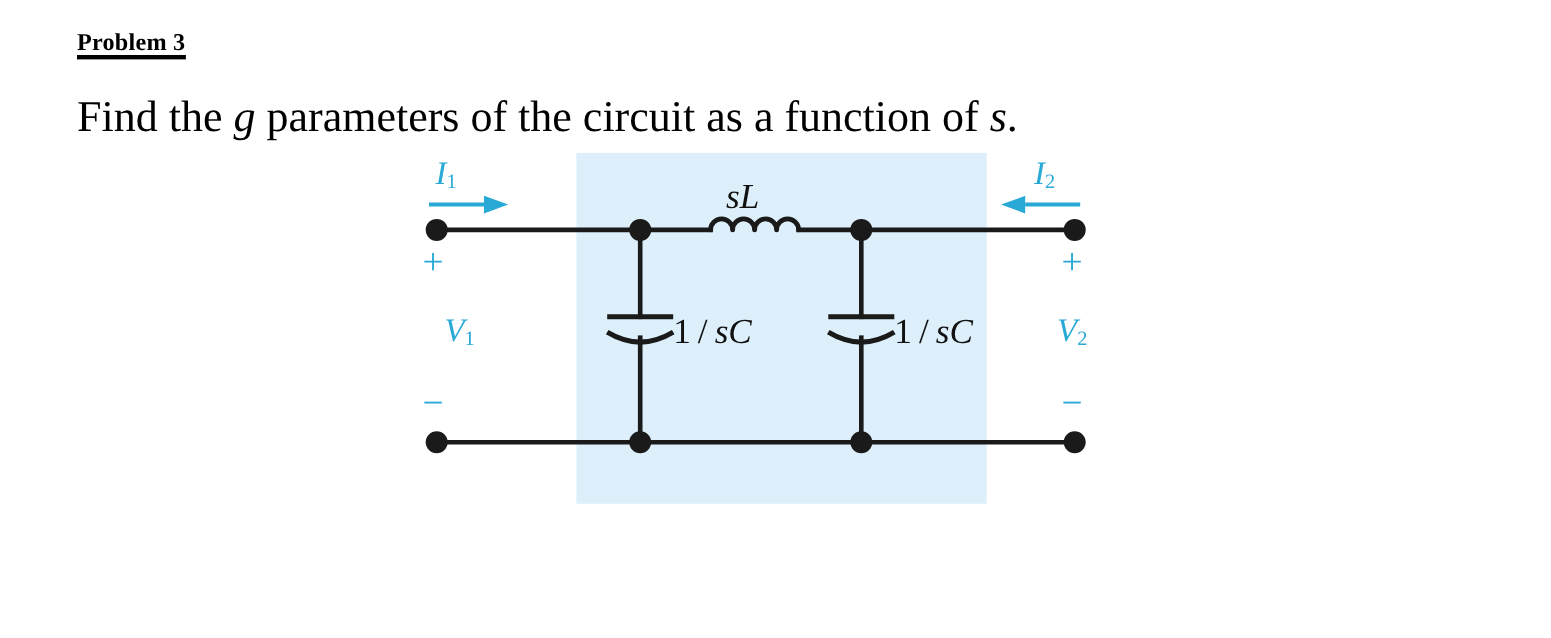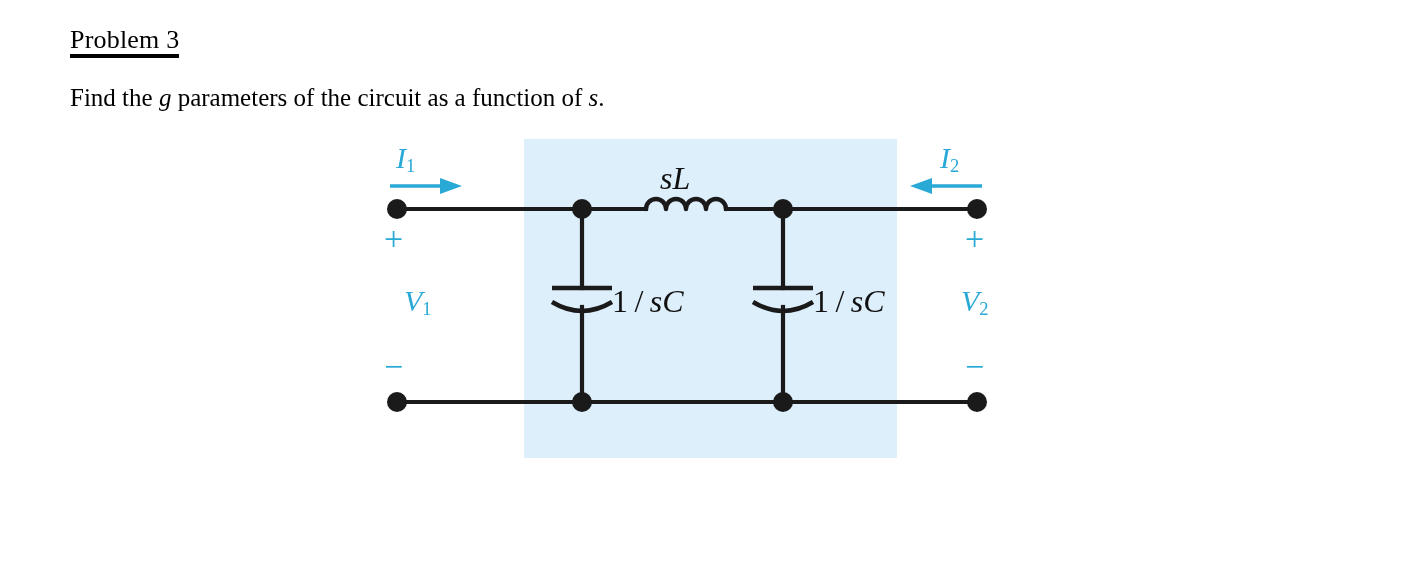--- a/index.html
+++ b/index.html
@@ -15,38 +15,38 @@
     overflow: hidden;
     font-family: "Liberation Serif", "DejaVu Serif", serif;
     color: #000000;
   }
 
   
   #problem-heading {
     position: absolute;
     left: 70px;
     top: 26px;
-    font-size: 26px;
-    font-weight: normal;
+    font-size: 22px;
+    font-weight: bold;
     line-height: 1.05;
     letter-spacing: 0.2px;
     white-space: nowrap;
   }
   #problem-heading .rule {
     display: block;
     height: 4px;
     background: #000;
     margin-top: 1px;
     width: 100%;
   }
   #problem-prompt {
     position: absolute;
     left: 70px;
     top: 84px;
-    font-size: 25px;
+    font-size: 40px;
     line-height: 1.12;
     white-space: nowrap;
   }
   .ital { font-style: italic; }
 
   
   #circuit-figure {
     position: absolute;
     left: 12px;
     top: 0;

